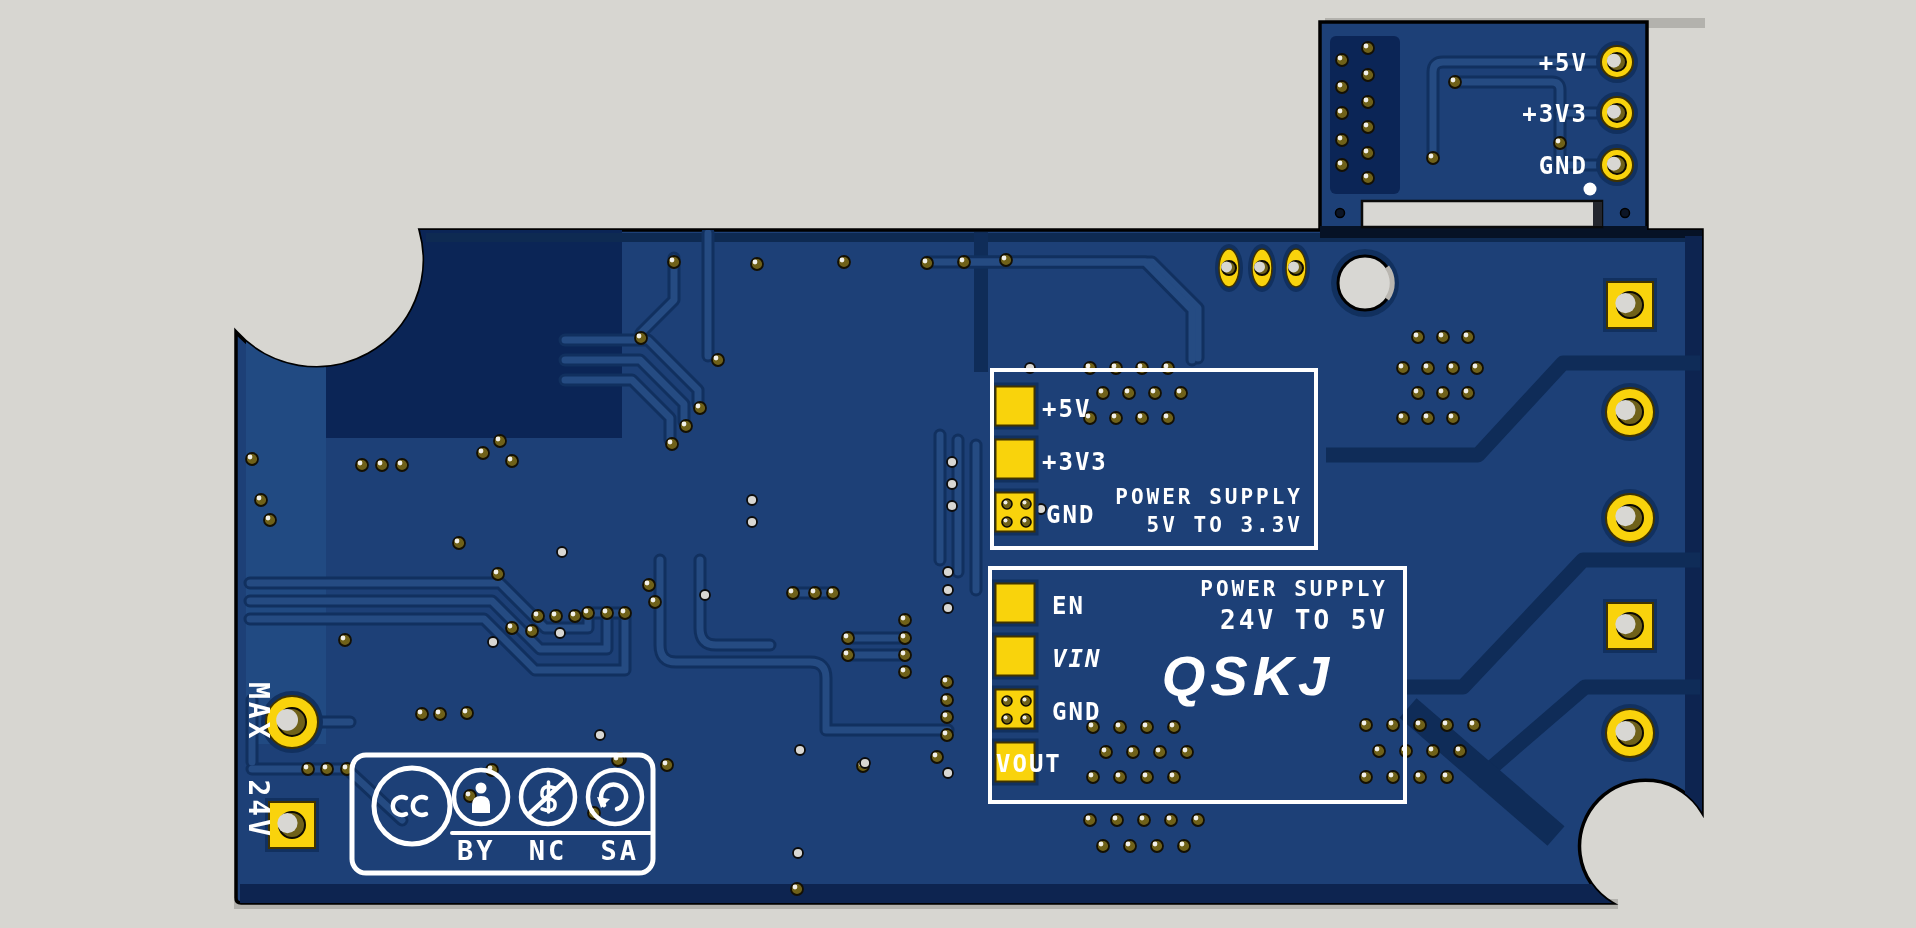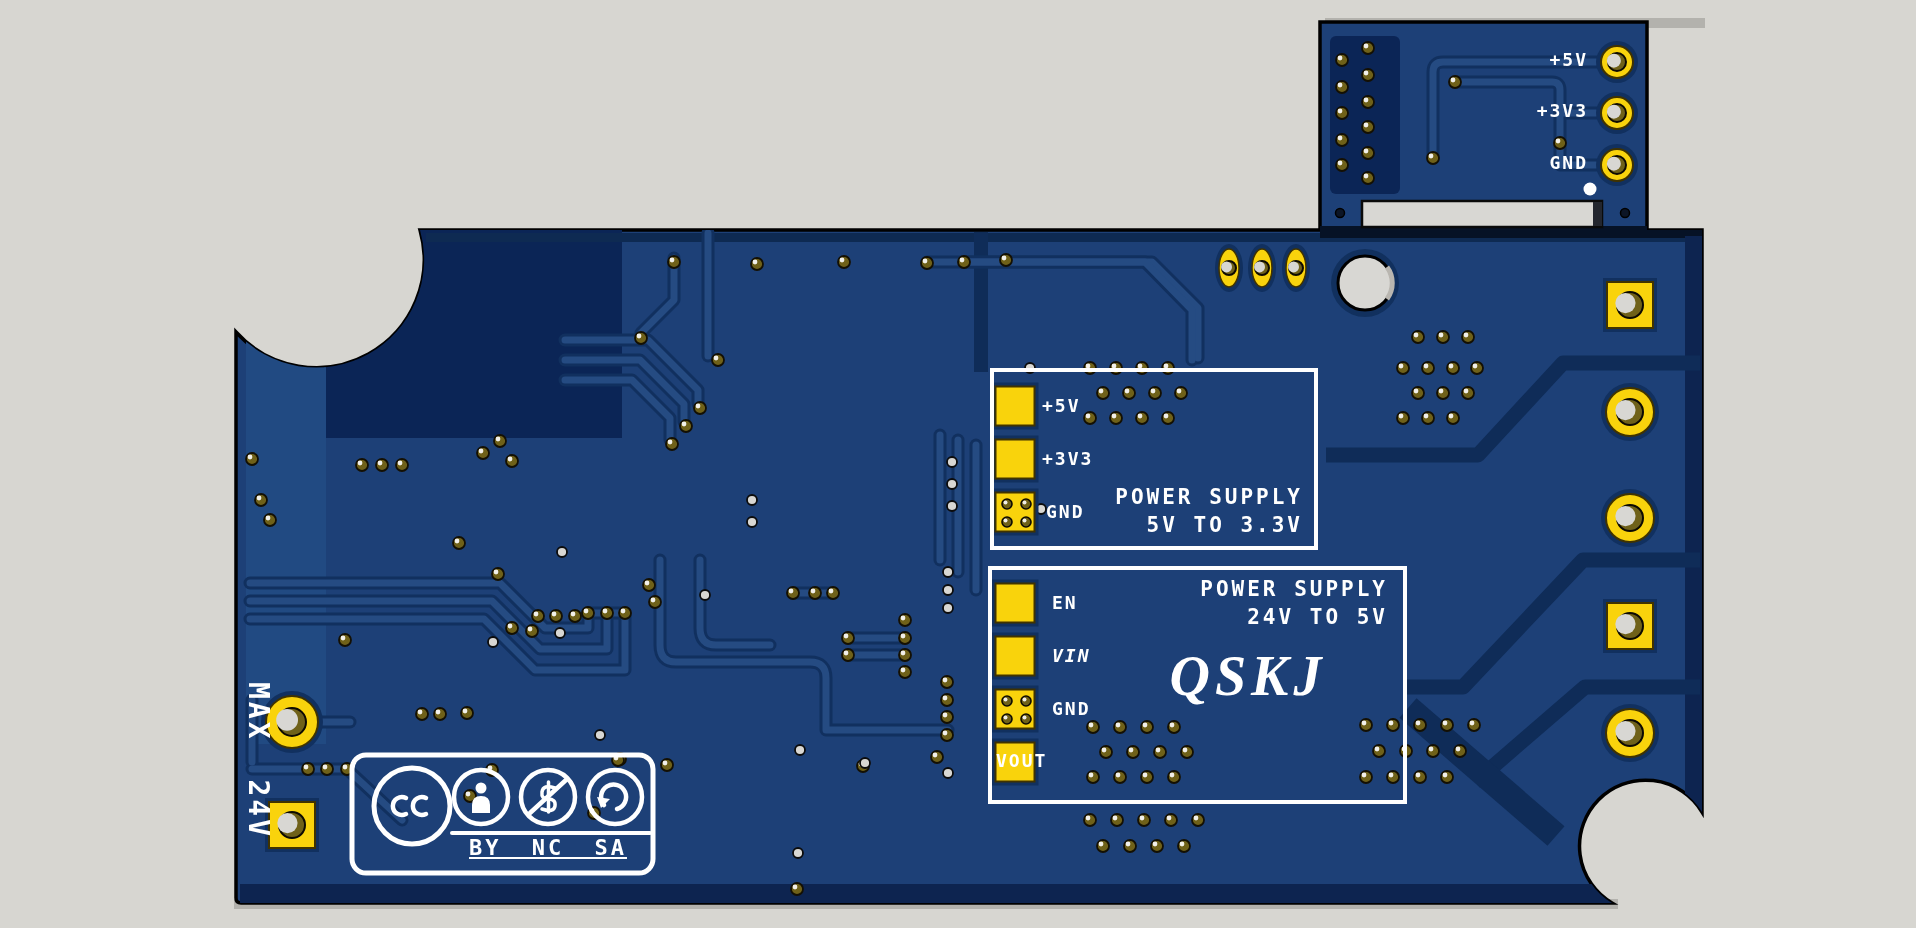--- a/index.html
+++ b/index.html
@@ -1,28 +1,28 @@
 <!DOCTYPE html>
 <html style="--bg: #d7d6d1; --board: #1d4077; --pour: #0b2556; --zone: #214a82; --trace: #254b82; --halo: #11305f; --channel: #0f2c58; --band: #0d2450; --silk: #ffffff; --pad: #f9d30c; --padedge: #403300; --olive: #6f6119; --hole: #d8d7d3; --outline: #000000;"><head>
 <meta charset="utf-8">
 <style>
   html,body{margin:0;padding:0;background:#888;}
   #stage{position:relative;width:1916px;height:928px;overflow:hidden;
          background:var(--bg,#d7d6d1);
          font-family:"DejaVu Sans Mono","Liberation Mono",monospace;}
   #board-svg{position:absolute;left:0;top:0;}
   .silk-label{position:absolute;color:var(--silk,#fff);font-weight:bold;
-              font-size:18px;letter-spacing:2px;white-space:pre;line-height:1;}
+              font-size:24px;letter-spacing:2px;white-space:pre;line-height:1;}
   .right{text-align:right;}
   .center{text-align:center;}
-  .logo{font-family:Liberation Serif, serif;
+  .logo{font-family:Liberation Sans, sans-serif;
         font-style:italic;font-weight:bold;font-size:56px;letter-spacing:5px;}
   .rot90{transform:rotate(90deg);transform-origin:0 0;font-size:28px;
          letter-spacing:3px;word-spacing:18px;}
-  .badge-text{font-size:22px;letter-spacing:3px;word-spacing:14px;text-decoration:underline;}
+  .badge-text{font-size:27px;letter-spacing:3px;word-spacing:14px;}
   .title{letter-spacing:3px;}
 </style>
 </head>
 <body>
 
 <div id="stage">
 
   <svg id="board-svg" width="1916" height="928" viewBox="0 0 1916 928">
     <defs>
       <path id="board-outline" d="M 420,230 H 1320 V 22 H 1647 V 230 H 1702 V 812
@@ -833,19 +833,19 @@
   <div class="silk-label" style="left:1042px;top:450px;">+3V3</div>
   <div class="silk-label" style="left:1046px;top:503px;">GND</div>
   <div class="silk-label right title" style="left:1095px;top:487px;width:208px;font-size:21px;">POWER SUPPLY</div>
   <div class="silk-label right title" style="left:1095px;top:515px;width:208px;font-size:21px;text-align:right;">5V TO 3.3V</div>
 
   <div class="silk-label" style="left:1052px;top:594px;">EN</div>
   <div class="silk-label" style="left:1052px;top:647px;font-style:italic;">VIN</div>
   <div class="silk-label" style="left:1052px;top:700px;">GND</div>
   <div class="silk-label" style="left:996px;top:752px;">VOUT</div>
   <div class="silk-label right title" style="left:1140px;top:579px;width:248px;font-size:21px;">POWER SUPPLY</div>
-  <div class="silk-label right title" style="left:1140px;top:607px;width:248px;font-size:21px;">24V TO 5V</div>
+  <div class="silk-label right title" style="left:1140px;top:607px;width:248px;font-size:26px;">24V TO 5V</div>
   <div class="silk-label logo center" style="left:1138px;top:648px;width:220px;">QSKJ</div>
 
   <div class="silk-label rot90" style="left:272px;top:682px;">MAX 24V</div>
 
   <div class="silk-label badge-text center" style="left:442px;top:837px;width:212px;">BY NC SA</div>
 </div>
 
 </body></html>

